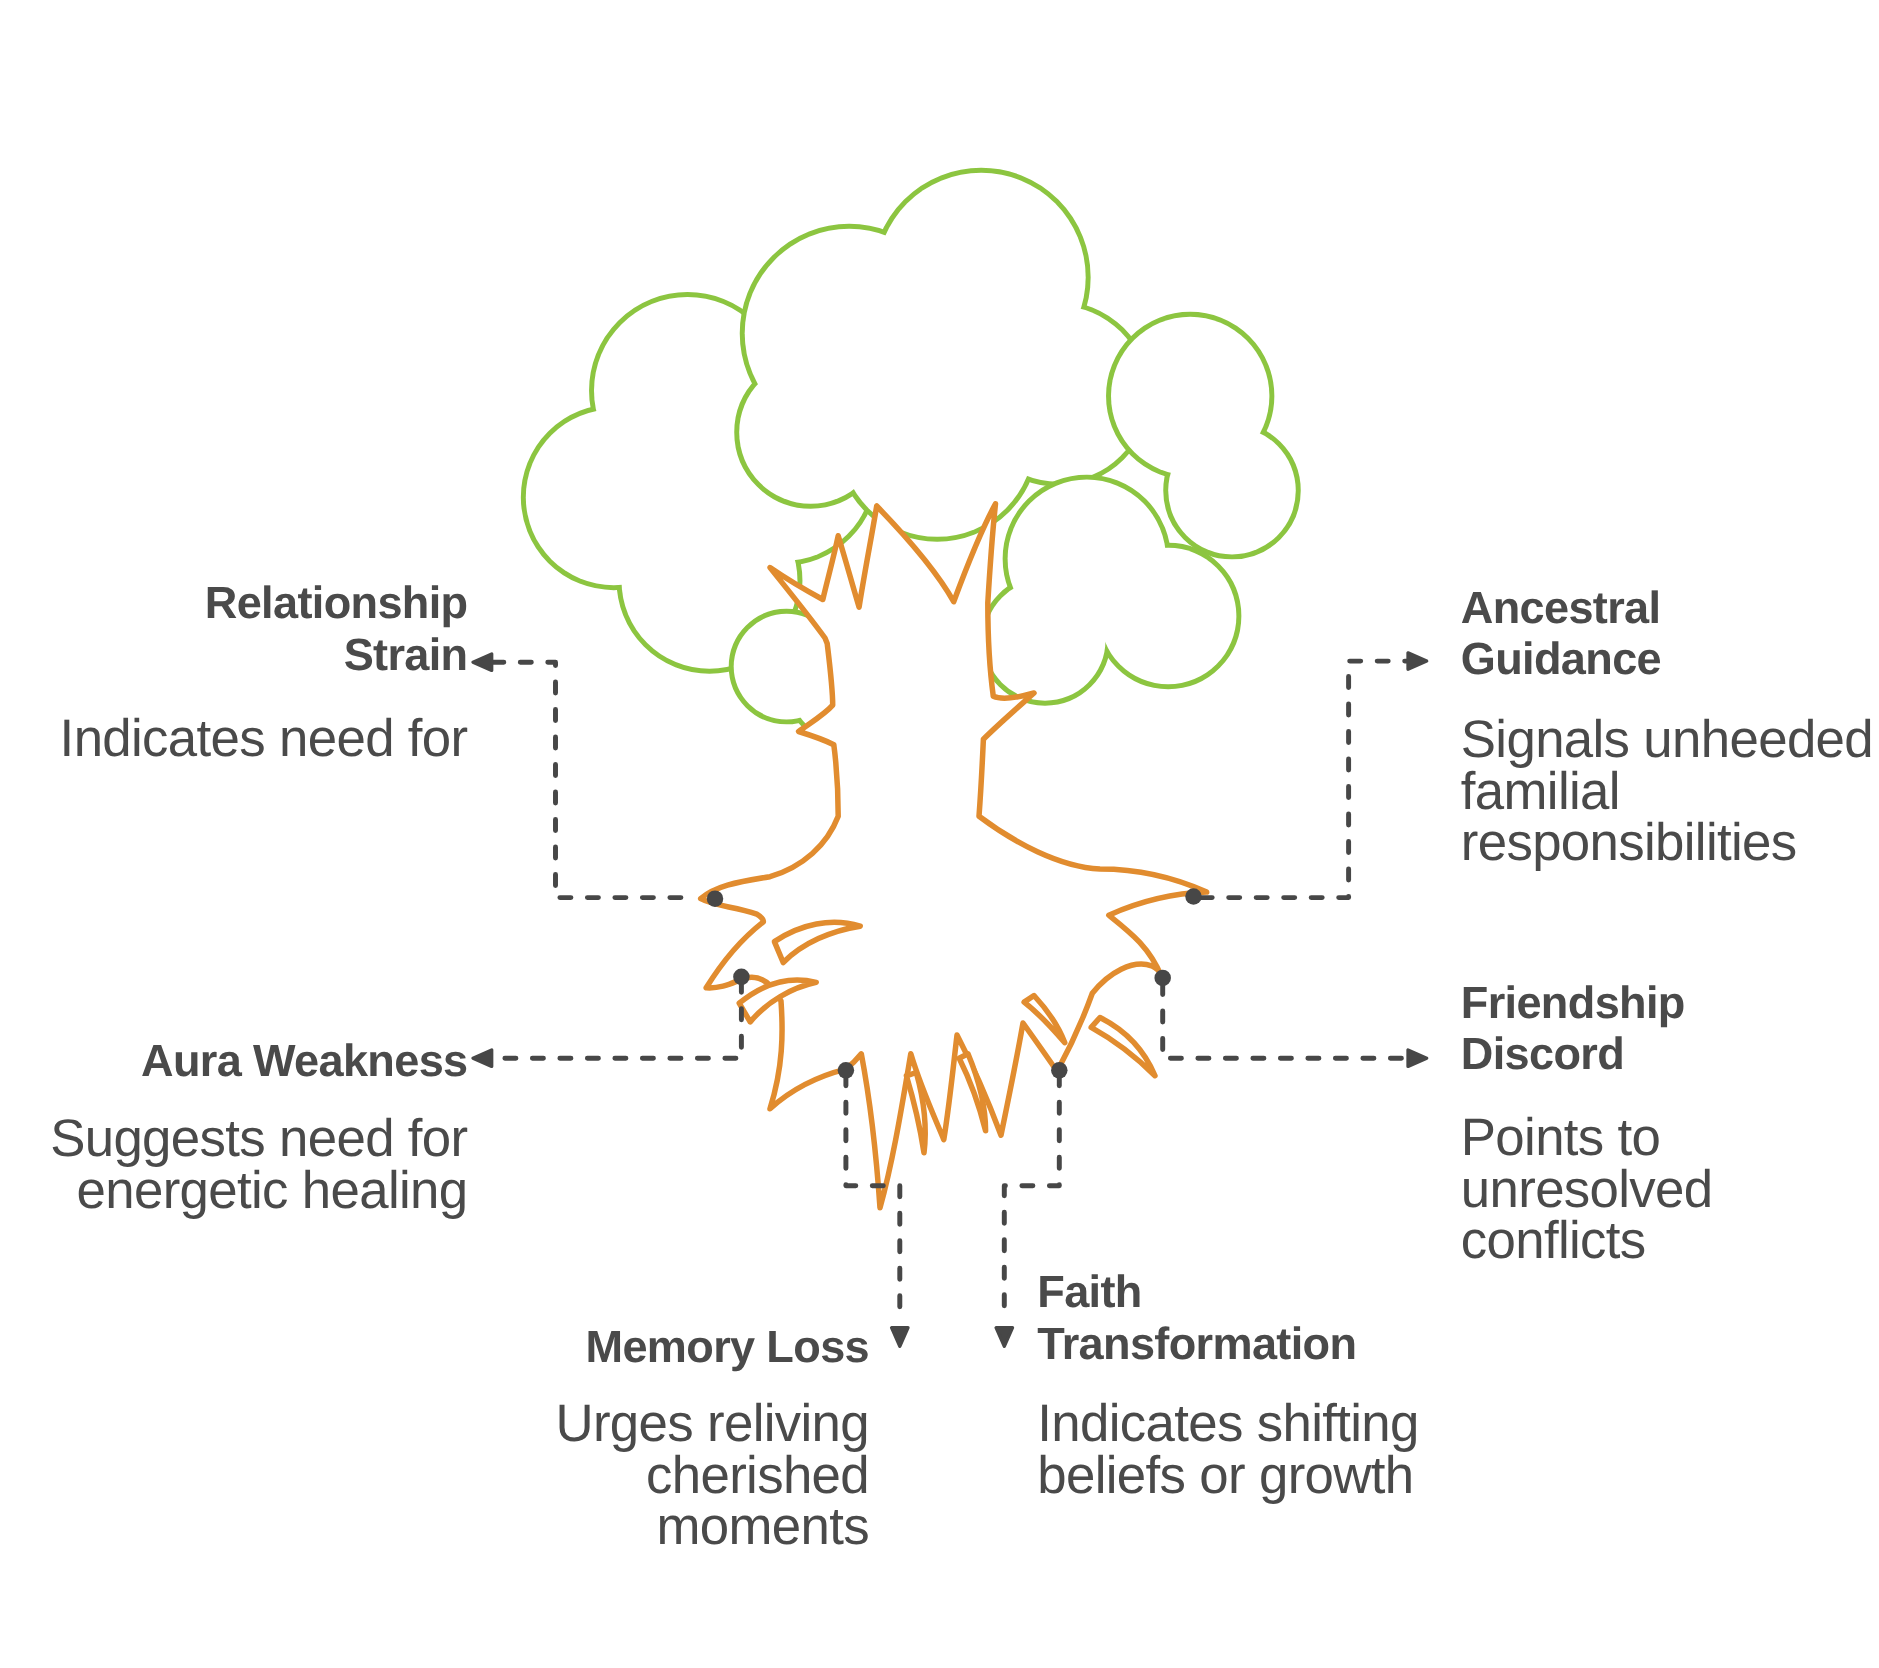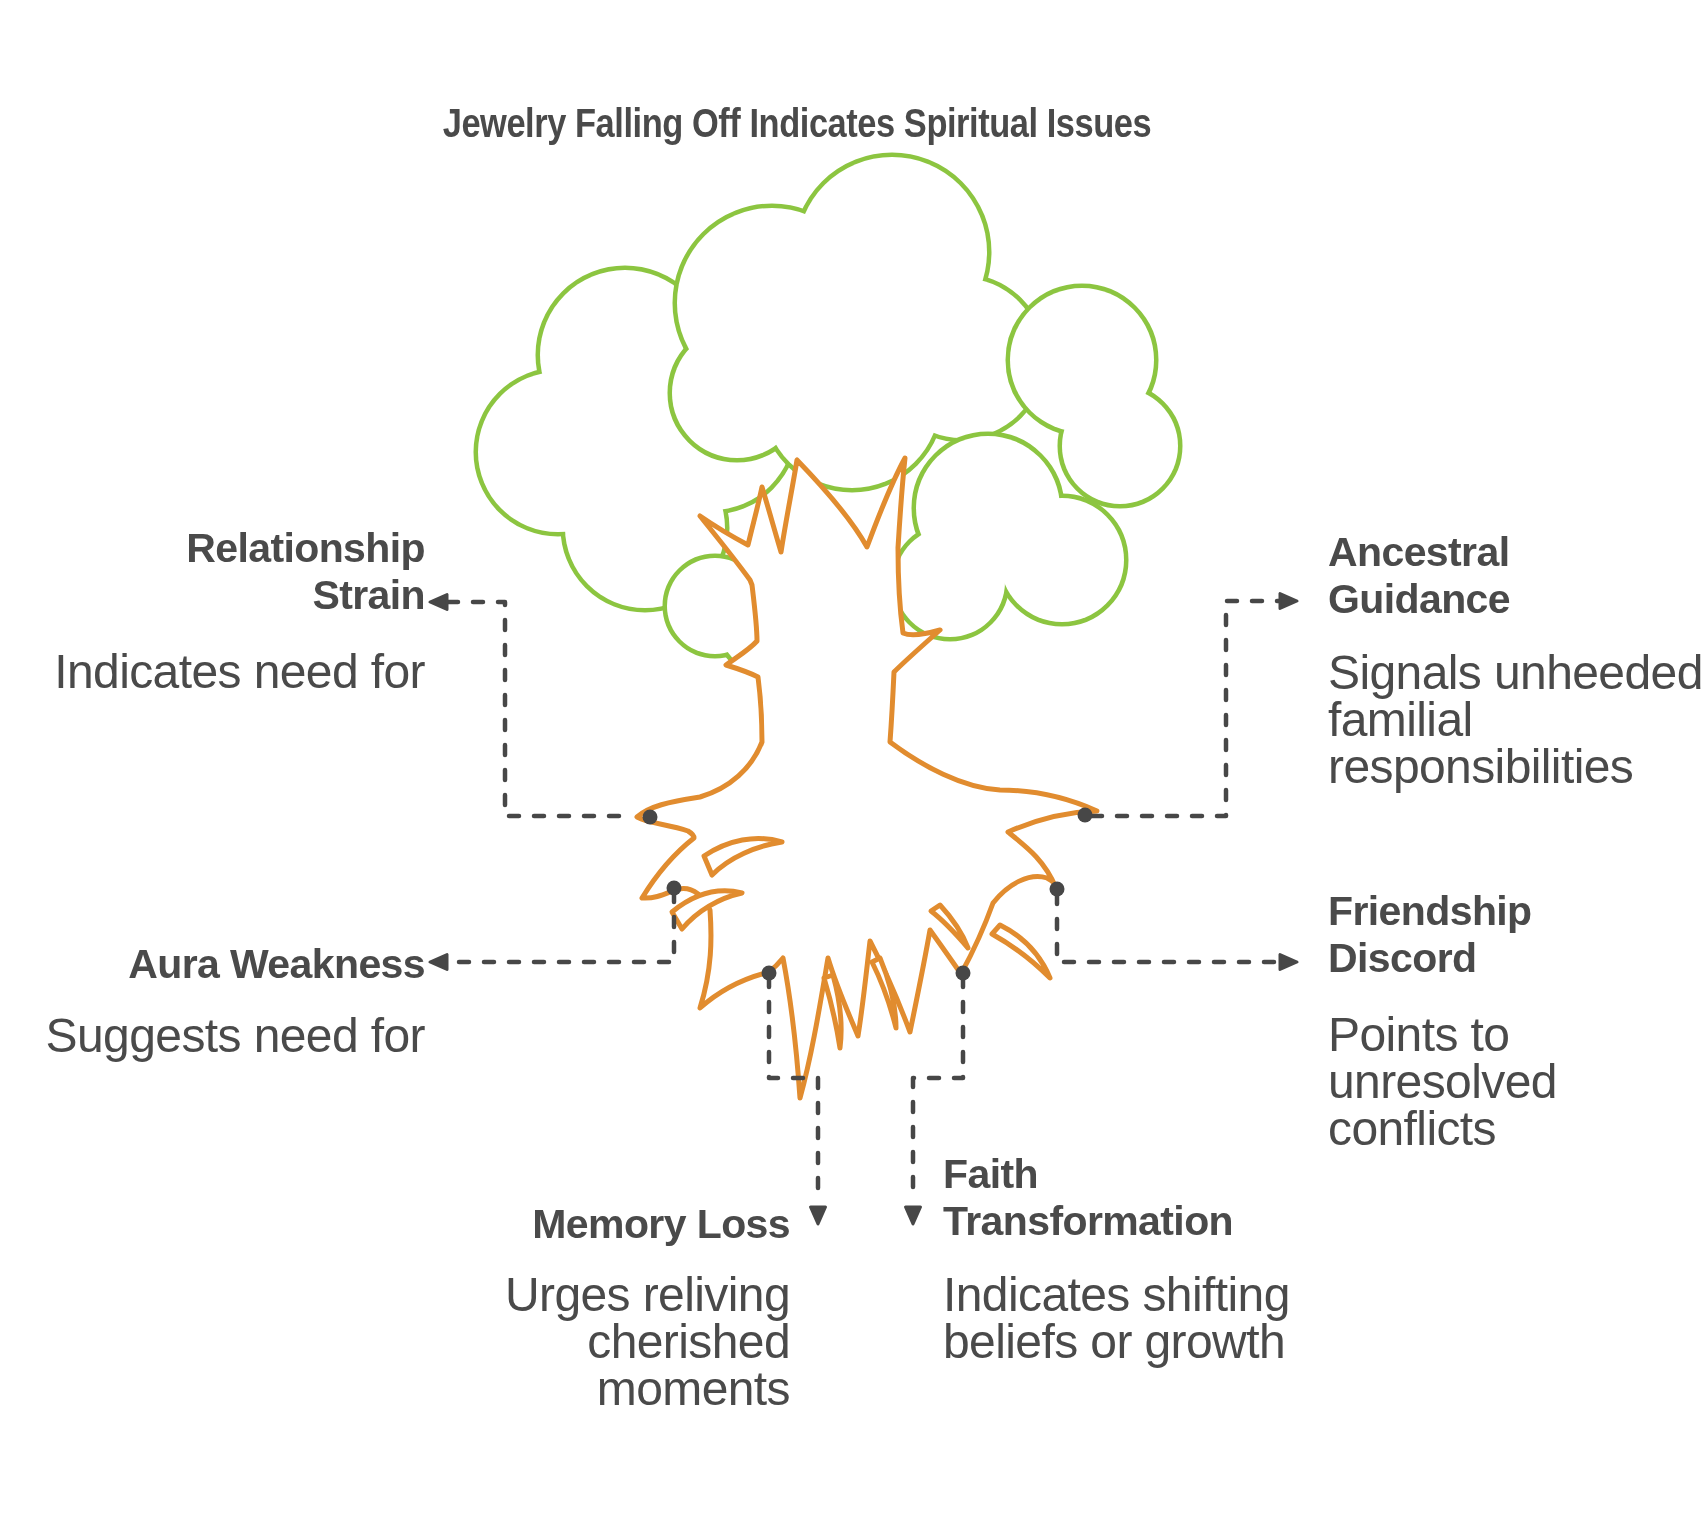--- a/index.html
+++ b/index.html
@@ -164,37 +164,35 @@
       <path class="arr" d="M 1297,962 L 1280,954.5 L 1280,969.5 Z"></path>
       <circle class="dot" cx="1057" cy="889" r="7.5"></circle>
     </g>
     <g>
       <polyline class="dash" points="1092,816 1226,816 1226,601 1279,601"></polyline>
       <path class="arr" d="M 1297,601 L 1280,593.5 L 1280,608.5 Z"></path>
       <circle class="dot" cx="1085" cy="815" r="7.5"></circle>
     </g>
   </svg>
 
-  <div class="title">
-    <span>Jewelry Falling Off Indicates Spiritual Issues</span>
-  </div>
 
   <div class="callout hd ra" style="top:525px;right:1283px;">
     <span class="line">Relationship</span>
     <span class="line">Strain</span>
   </div>
   <div class="callout bd ra" style="top:648px;right:1283px;">
     <span class="line">Indicates need for</span>
   </div>
 
   <div class="callout hd ra" style="top:941px;right:1283px;">
     <span class="line">Aura Weakness</span>
   </div>
   <div class="callout bd ra" style="top:1012px;right:1283px;">
     <span class="line">Suggests need for</span>
+    <span class="line">energetic healing</span>
   </div>
 
   <div class="callout hd ra" style="top:1201px;right:918px;">
     <span class="line">Memory Loss</span>
   </div>
   <div class="callout bd ra" style="top:1271px;right:918px;text-align:right;">
     <span class="line">Urges reliving</span>
     <span class="line">cherished</span>
     <span class="line">moments</span>
   </div>

